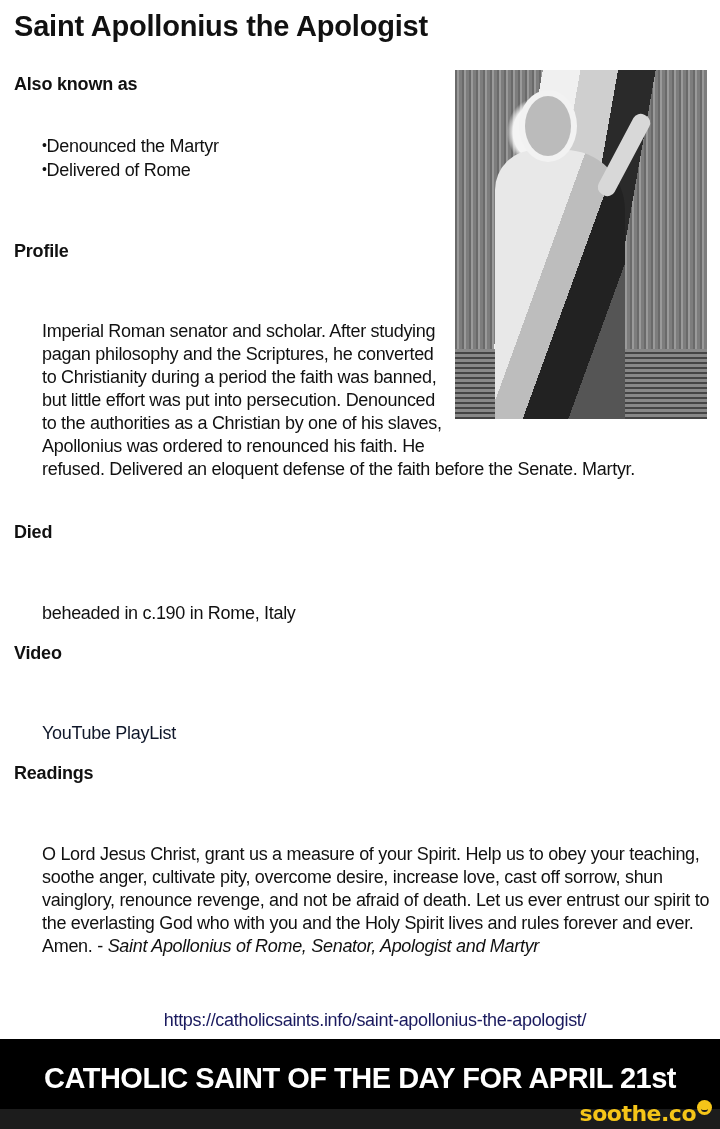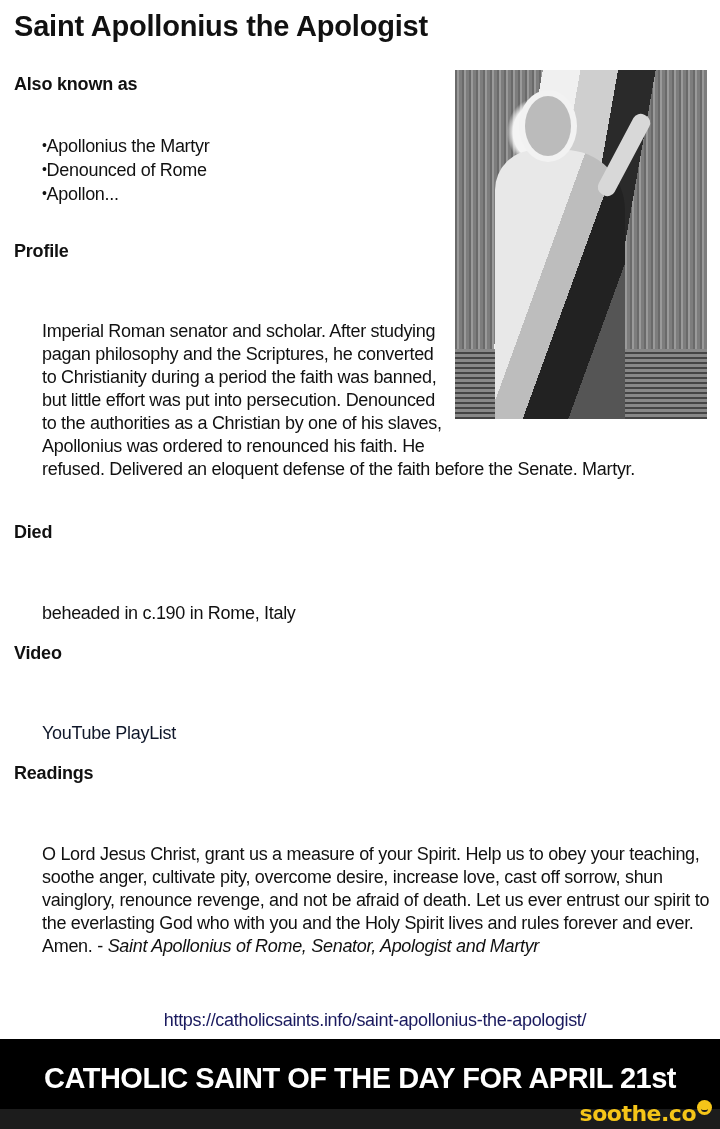--- a/index.html
+++ b/index.html
@@ -106,23 +106,22 @@
     }
   </style>
 </head>
 <body>
 
 <div class="page">
   <h1 class="title">Saint Apollonius the Apologist</h1>
 
   <h2 class="h" style="top:74px;">Also known as</h2>
   <ul class="aka-list body-text">
-    <li>Apollonius the Martyr</li>
-    <li>Denounced of Rome</li>
-    <li>Apollon...</li>
+    <li>Denounced the Martyr</li>
+    <li>Delivered of Rome</li>
   </ul>
 
   <div class="portrait" title="Engraving of Saint Apollonius in a toga with halo, right hand raised">
     <div class="floor"></div>
     <div class="robe"></div>
     <div class="arm"></div>
     <div class="head"></div>
   </div>
 
   <h2 class="h" style="top:241px;">Profile</h2>

